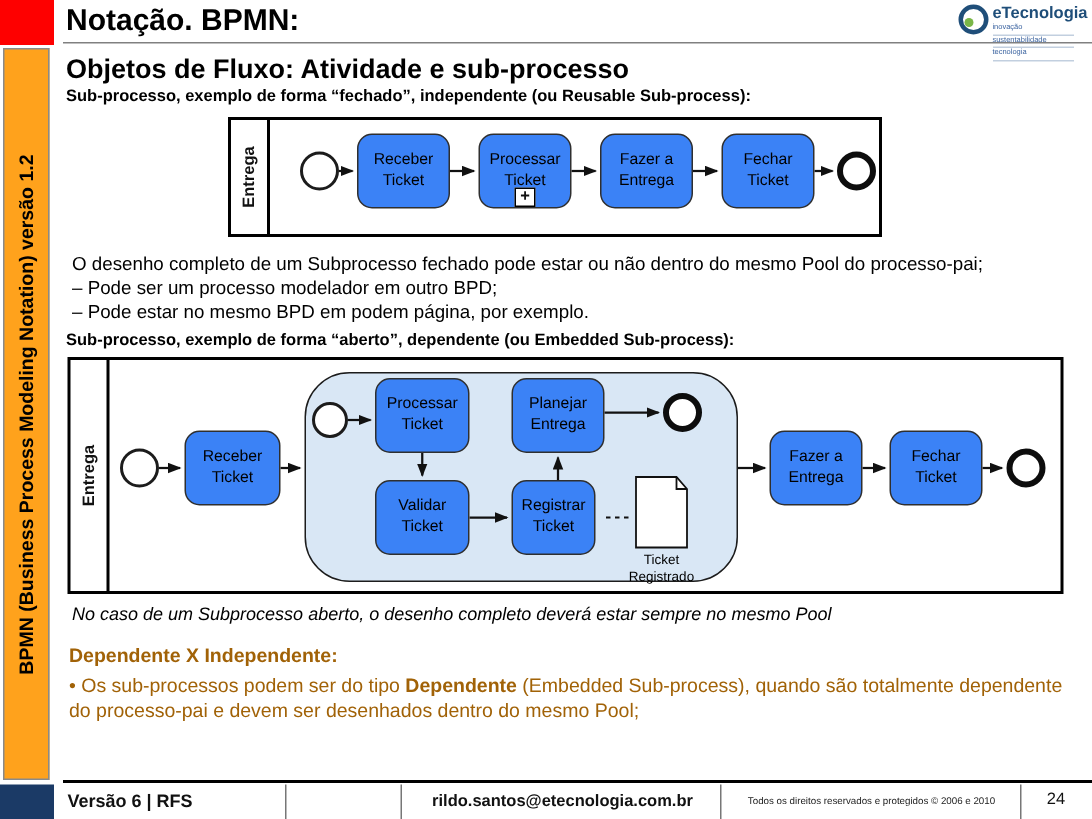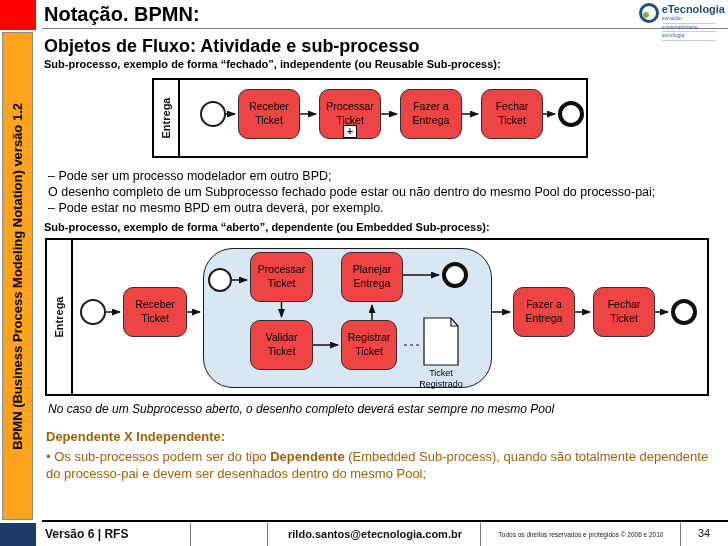--- a/index.html
+++ b/index.html
@@ -49,21 +49,21 @@
   #pool1 { left:152px; top:78px;  width:436px; height:80px;  }
   #pool2 { left:45px;  top:238px; width:664px; height:158px; }
   .pool-band {
     position:absolute; left:0; top:0; bottom:0; width:24px;
     border-right:2px solid #000;
     display:flex; align-items:center; justify-content:center;
   }
   .pool-band span { transform:rotate(-90deg); font-weight:bold; font-size:11px; white-space:nowrap; }
 
   .task {
-    position:absolute; background:#ef4444; border:1.4px solid #2f2f2f; border-radius:10px;
+    position:absolute; background:#3b82f6; border:1.4px solid #2f2f2f; border-radius:10px;
     display:flex; align-items:center; justify-content:center; text-align:center;
     font-size:10.5px; line-height:1.3; padding:2px; box-sizing:border-box; color:#000;
   }
   .event { position:absolute; background:#fff; border-radius:50%; box-sizing:border-box; }
   .event.start { border:2px solid #1c1c1c; }
   .event.end   { border:4px solid #0d0d0d; }
 
   #d1-start { left:200px; top:101px; width:26px; height:26px; }
   #d1-t1 { left:238px; top:89px; width:62px; height:50px; }
   #d1-t2 { left:319px; top:89px; width:62px; height:50px; }
@@ -196,31 +196,31 @@
 <div class="task" id="d2-planejar">Planejar Entrega</div>
 <div class="event end" id="d2-inner-end"></div>
 <div class="task" id="d2-validar">Validar Ticket</div>
 <div class="task" id="d2-registrar">Registrar Ticket</div>
 <div class="abs" id="d2-doc-label">Ticket Registrado</div>
 <div class="task" id="d2-fazer">Fazer a Entrega</div>
 <div class="task" id="d2-fechar">Fechar Ticket</div>
 <div class="event end" id="d2-end"></div>
 
 <div class="abs" id="closed-notes">
+  <div>O desenho completo de um Subprocesso fechado pode estar ou não dentro do mesmo Pool do processo-pai;</div>
   <div>– Pode ser um processo modelador em outro BPD;</div>
-  <div>O desenho completo de um Subprocesso fechado pode estar ou não dentro do mesmo Pool do processo-pai;</div>
-  <div>– Pode estar no mesmo BPD em outra deverá, por exemplo.</div>
+  <div>– Pode estar no mesmo BPD em podem página, por exemplo.</div>
 </div>
 <div class="abs" id="open-note">No caso de um Subprocesso aberto, o desenho  completo deverá estar sempre no mesmo Pool</div>
 <div class="abs" id="dep-block">
   <div id="dep-title">Dependente X Independente:</div>
   <div><span>• Os sub-processos podem ser do tipo </span><span class="b">Dependente</span><span> (Embedded  Sub-process), quando são totalmente dependente do processo-pai e devem ser desenhados dentro do mesmo Pool;</span></div>
 </div>
 
 <div class="abs" id="footer-rule"></div>
 <div class="abs" id="footer-version">Versão 6 | RFS</div>
 <div class="fsep" id="fsep1"></div>
 <div class="fsep" id="fsep2"></div>
 <div class="abs" id="footer-email">rildo.santos@etecnologia.com.br</div>
 <div class="fsep" id="fsep3"></div>
 <div class="abs" id="footer-rights">Todos os direitos reservados e protegidos © 2006 e 2010</div>
 <div class="fsep" id="fsep4"></div>
-<div class="abs" id="footer-page">34</div>
+<div class="abs" id="footer-page">24</div>
 
 </body></html>

